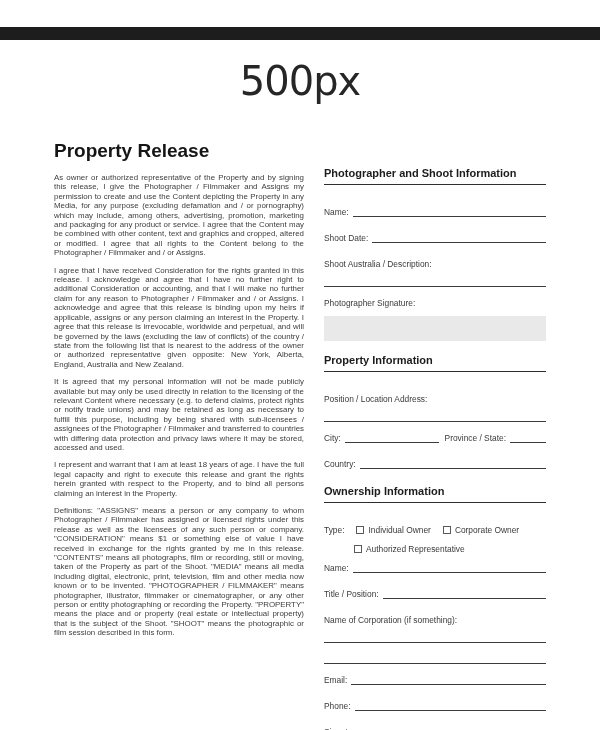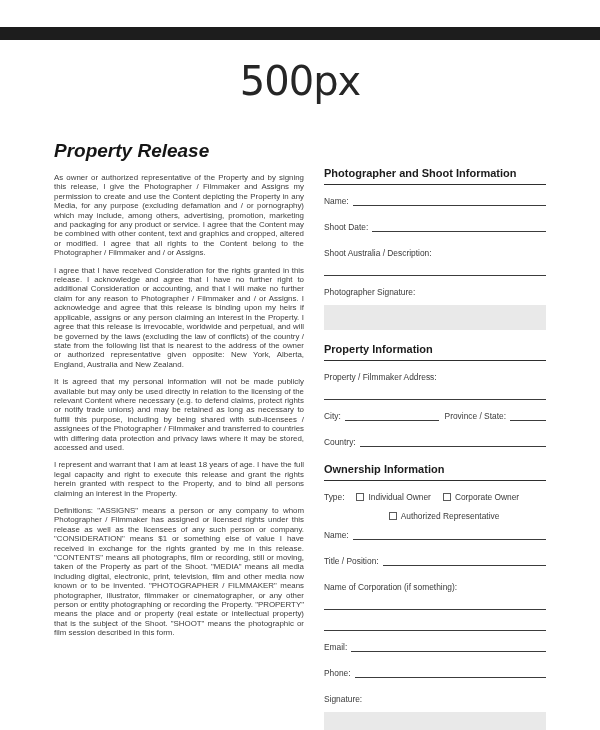--- a/index.html
+++ b/index.html
@@ -11,45 +11,45 @@
     overflow:hidden;
   }
   .top-bar { margin-top:27px; height:13px; width:100%; background:#1d1d1d; }
   .logo {
     text-align:center; margin-top:20px;
     font-size:40px; line-height:42px; color:#262626;
     font-family:"DejaVu Sans",sans-serif; letter-spacing:-1px;
   }
   .content { display:flex; padding:0 54px; margin-top:38px; gap:20px; }
   .left-col { width:250px; }
-  h1.title { font-size:19px; color:#151515; margin-bottom:11px; font-weight:bold;font-style:italic; }
+  h1.title { font-size:19px; color:#151515; margin-bottom:11px; font-weight:bold; }
   .left-col p {
     font-size:7.9px; line-height:9.4px; text-align:justify;
     margin-bottom:8px; color:#3d3d3d;
   }
   .right-col { flex:1; font-size:8.4px; padding-top:27px; }
   h2.sec {
     font-size:11px; font-weight:bold; color:#1c1c1c;
-    border-bottom:1px solid #2e2e2e; padding-bottom:5px; margin-bottom:11px;
+    border-bottom:1px solid #2e2e2e; padding-bottom:5px; margin-bottom:22px;
   }
   .section + .section { margin-top:13px; }
   .row { display:flex; align-items:flex-end; margin-bottom:16px; }
   .row .lbl { white-space:nowrap; }
   .lbl-line { margin-bottom:8px; display:block; }
   .fill-line { flex:1; border-bottom:1px solid #3c3c3c; height:9px; margin-left:4px; }
   .fill-line.short { flex:0 0 36px; }
   .write-line { border-bottom:1px solid #3c3c3c; height:10px; margin-bottom:11px; }
   .sig-box { height:25px; background:#e9e9e9; margin-top:2px; margin-bottom:10px; }
   .cb-row { display:flex; align-items:center; margin-bottom:9px; }
   .cb {
     width:8px; height:8px; border:1px solid #5a5a5a; background:#fff;
     display:inline-block; margin-right:4px; flex:none;
   }
   .cb-lbl { margin-right:12px; white-space:nowrap; }
-  .indent { margin-left:30px;justify-content:center; }
+  .indent { margin-left:30px; }
 </style>
 </head>
 <body>
 
 <div class="top-bar"></div>
 
 <div class="logo">500px</div>
 
 <div class="content">
 
@@ -81,21 +81,21 @@
       <div class="write-line"></div>
 
       <span class="lbl-line">Photographer Signature:</span>
       <div class="sig-box"></div>
     </div>
 
     <div class="section">
       <h2 class="sec">Property Information</h2>
 
 
-      <span class="lbl-line">Property / Filmmaker Address:</span>
+      <span class="lbl-line">Position / Location Address:</span>
       <div class="write-line"></div>
 
       <div class="row">
         <span class="lbl">City:</span>
         <span class="fill-line"></span>
         <span class="lbl" style="margin-left:6px;">Province / State:</span>
         <span class="fill-line short"></span>
       </div>
 
       <div class="row">

